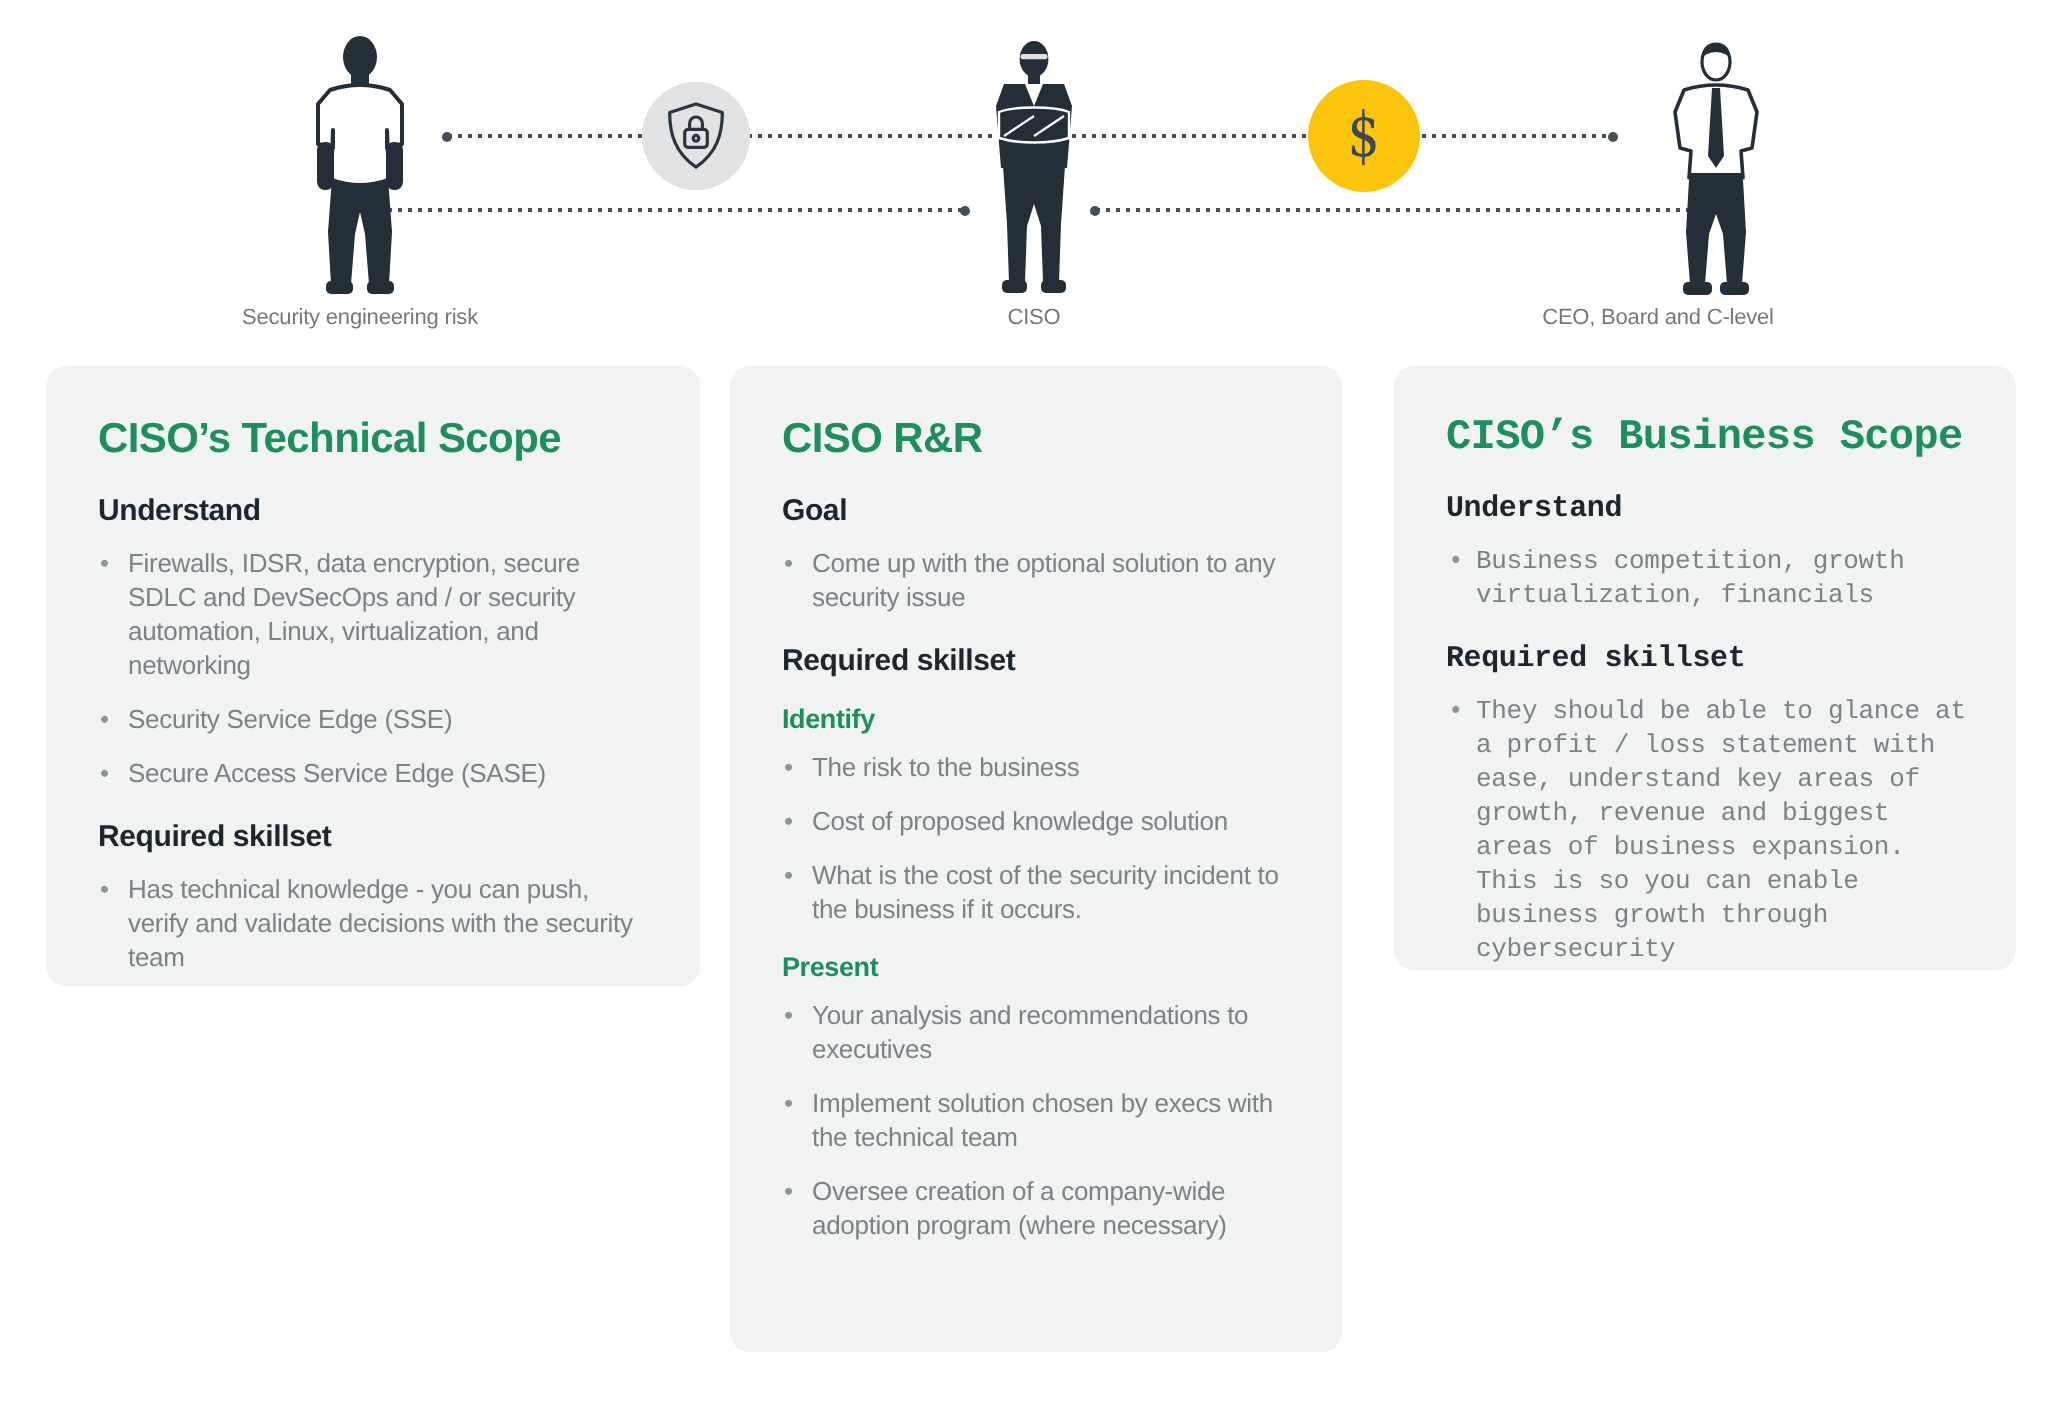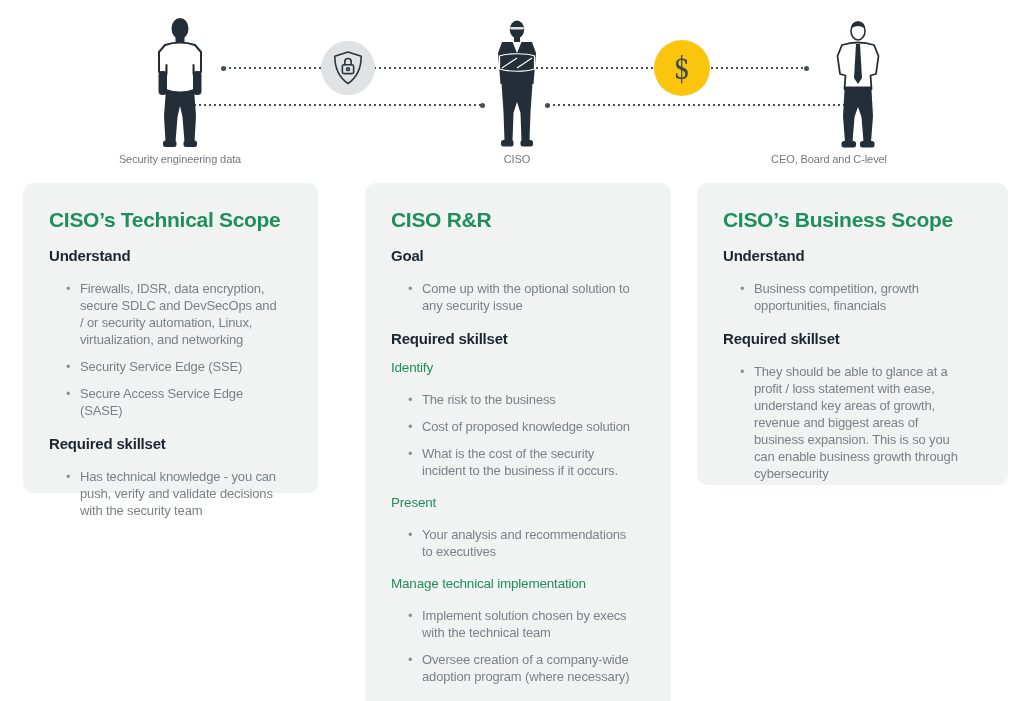--- a/index.html
+++ b/index.html
@@ -58,36 +58,36 @@
   .dollar-glyph{
     font-family:"DejaVu Serif", serif;font-size:31px;font-weight:400;
     color:#3E4850;line-height:1;transform:scaleX(0.82);
   }
 
   
   .card{
     position:absolute;top:183px;background:var(--cardbg);border-radius:10px;
     padding:25px 24px 24px 26px;
   }
-  .card0{left:23px;width:295px;height:310px;}
+  .card0{left:23px;width:327px;height:310px;}
   .card1{left:365px;width:306px;min-height:493px;}
-  .card2{left:697px;width:311px;height:302px;}
+  .card2{left:697px;width:311px;height:302px;font-family:Liberation Mono, monospace;}
   .card-title{
     margin:0 0 12px 0;font-size:21px;font-weight:bold;color:var(--green);
     letter-spacing:-0.3px;
   }
   .sec-dark{
     margin:15px 0 9px 0;font-size:15px;font-weight:bold;color:var(--heading);
     letter-spacing:-0.2px;
   }
   .sec-green{
-    margin:13px 0 8px 0;font-size:13.5px;font-weight:normal;color:var(--green);
+    margin:13px 0 8px 0;font-size:13.5px;font-weight:bold;color:var(--green);
     letter-spacing:-0.2px;
   }
-  .card ul{margin:16px;padding:0;list-style:none;}
+  .card ul{margin:0;padding:0;list-style:none;}
   .card li{
     position:relative;padding-left:15px;margin-bottom:10px;
     font-size:13px;line-height:17px;color:var(--body);letter-spacing:-0.15px;
   }
   .card li::before{
     content:"\2022";position:absolute;left:1px;top:0;color:#8E9498;
   }
 </style>
 </head>
 <body>
@@ -146,21 +146,21 @@
       <ellipse cx="28" cy="11" rx="7" ry="9" fill="#FFFFFF" stroke="#232E38" stroke-width="1.6"></ellipse>
       <path d="M21 10 Q20.5 1.5 28 1.5 Q35.5 1.5 35 10 L33.5 7.5 Q28 4.5 22.5 7.5 Z" fill="#232E38"></path>
       <path d="M12 25 Q28 20 44 25 L48.5 36 L46 54 L40.5 55.5 L41.5 69 L14.5 69 L15.5 55.5 L10 54 L7.5 36 Z" fill="#FFFFFF" stroke="#232E38" stroke-width="1.8" stroke-linejoin="round"></path>
       <path d="M26 24 L30 24 L32 58 L28 64 L24 58 Z" fill="#232E38"></path>
       <rect x="15" y="66.5" width="26" height="3.5" fill="#232E38"></rect>
       <path d="M14.5 70 L41.5 70 L43 96 L41 122 L33.5 122 L31.5 97 L28 87 L24.5 97 L22.5 122 L15 122 L13 96 Z" fill="#232E38"></path>
       <rect x="11.5" y="121" width="14.5" height="6.5" rx="2.5" fill="#232E38"></rect>
       <rect x="30" y="121" width="14.5" height="6.5" rx="2.5" fill="#232E38"></rect>
     </svg>
 
-    <div class="fig-label lbl-team">Security engineering data</div>
+    <div class="fig-label lbl-team">Security engineering risk</div>
     <div class="fig-label lbl-ciso">CISO</div>
     <div class="fig-label lbl-ceo">CEO, Board and C-level</div>
   </div>
 
   <div class="cards">
       <section class="card card0">
         <h2 class="card-title">CISO’s Technical Scope</h2>
         <h3 class="sec-dark">Understand</h3>
         <ul>
           <li>Firewalls, IDSR, data encryption, secure SDLC and DevSecOps and / or security automation, Linux, virtualization, and networking</li>
@@ -182,31 +182,30 @@
         <h3 class="sec-green">Identify</h3>
         <ul>
           <li>The risk to the business</li>
           <li>Cost of proposed knowledge solution</li>
           <li>What is the cost of the security incident to the business if it occurs.</li>
         </ul>
         <h3 class="sec-green">Present</h3>
         <ul>
           <li>Your analysis and recommendations to executives</li>
         </ul>
-        <h3 class="sec-green">Manage technical implementation</h3>
         <ul>
           <li>Implement solution chosen by execs with the technical team</li>
           <li>Oversee creation of a company-wide adoption program (where necessary)</li>
         </ul>
       </section>
       <section class="card card2">
         <h2 class="card-title">CISO’s Business Scope</h2>
         <h3 class="sec-dark">Understand</h3>
         <ul>
-          <li>Business competition, growth opportunities, financials</li>
+          <li>Business competition, growth virtualization, financials</li>
         </ul>
         <h3 class="sec-dark">Required skillset</h3>
         <ul>
           <li>They should be able to glance at a profit / loss statement with ease, understand key areas of growth, revenue and biggest areas of business expansion. This is so you can enable business growth through cybersecurity</li>
         </ul>
       </section>
     </div>
 
 </div>
 

